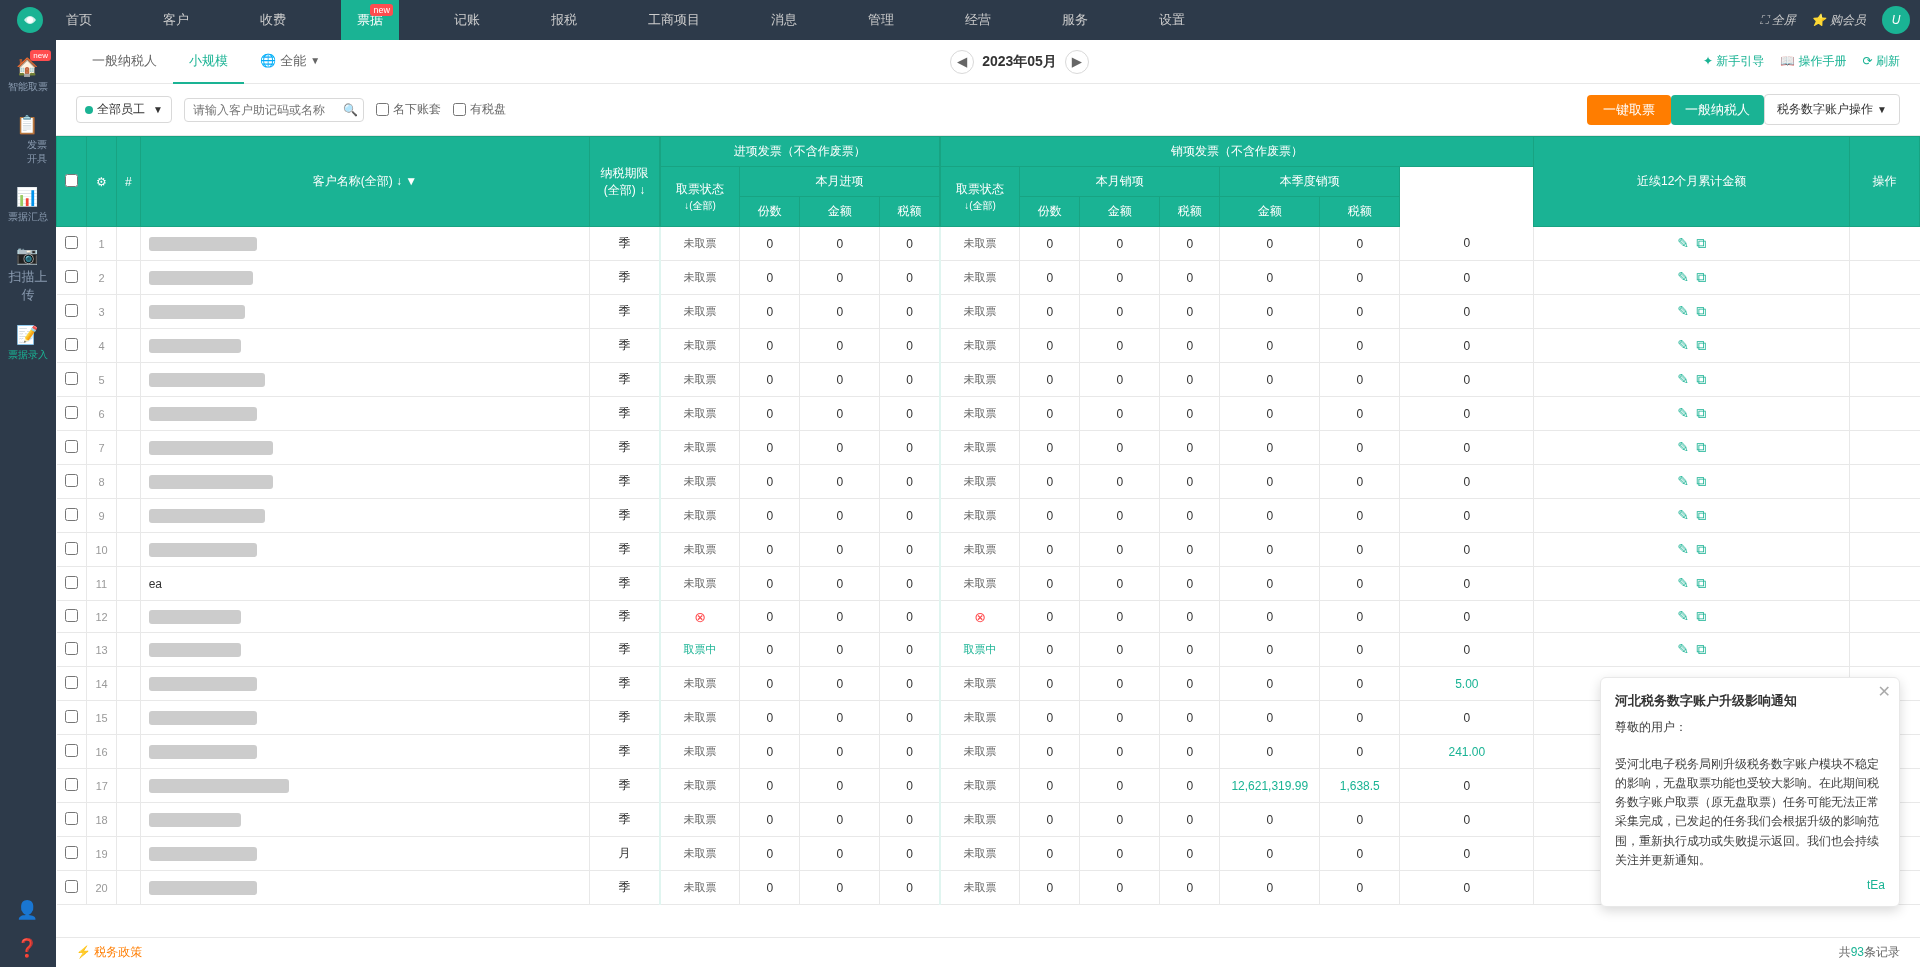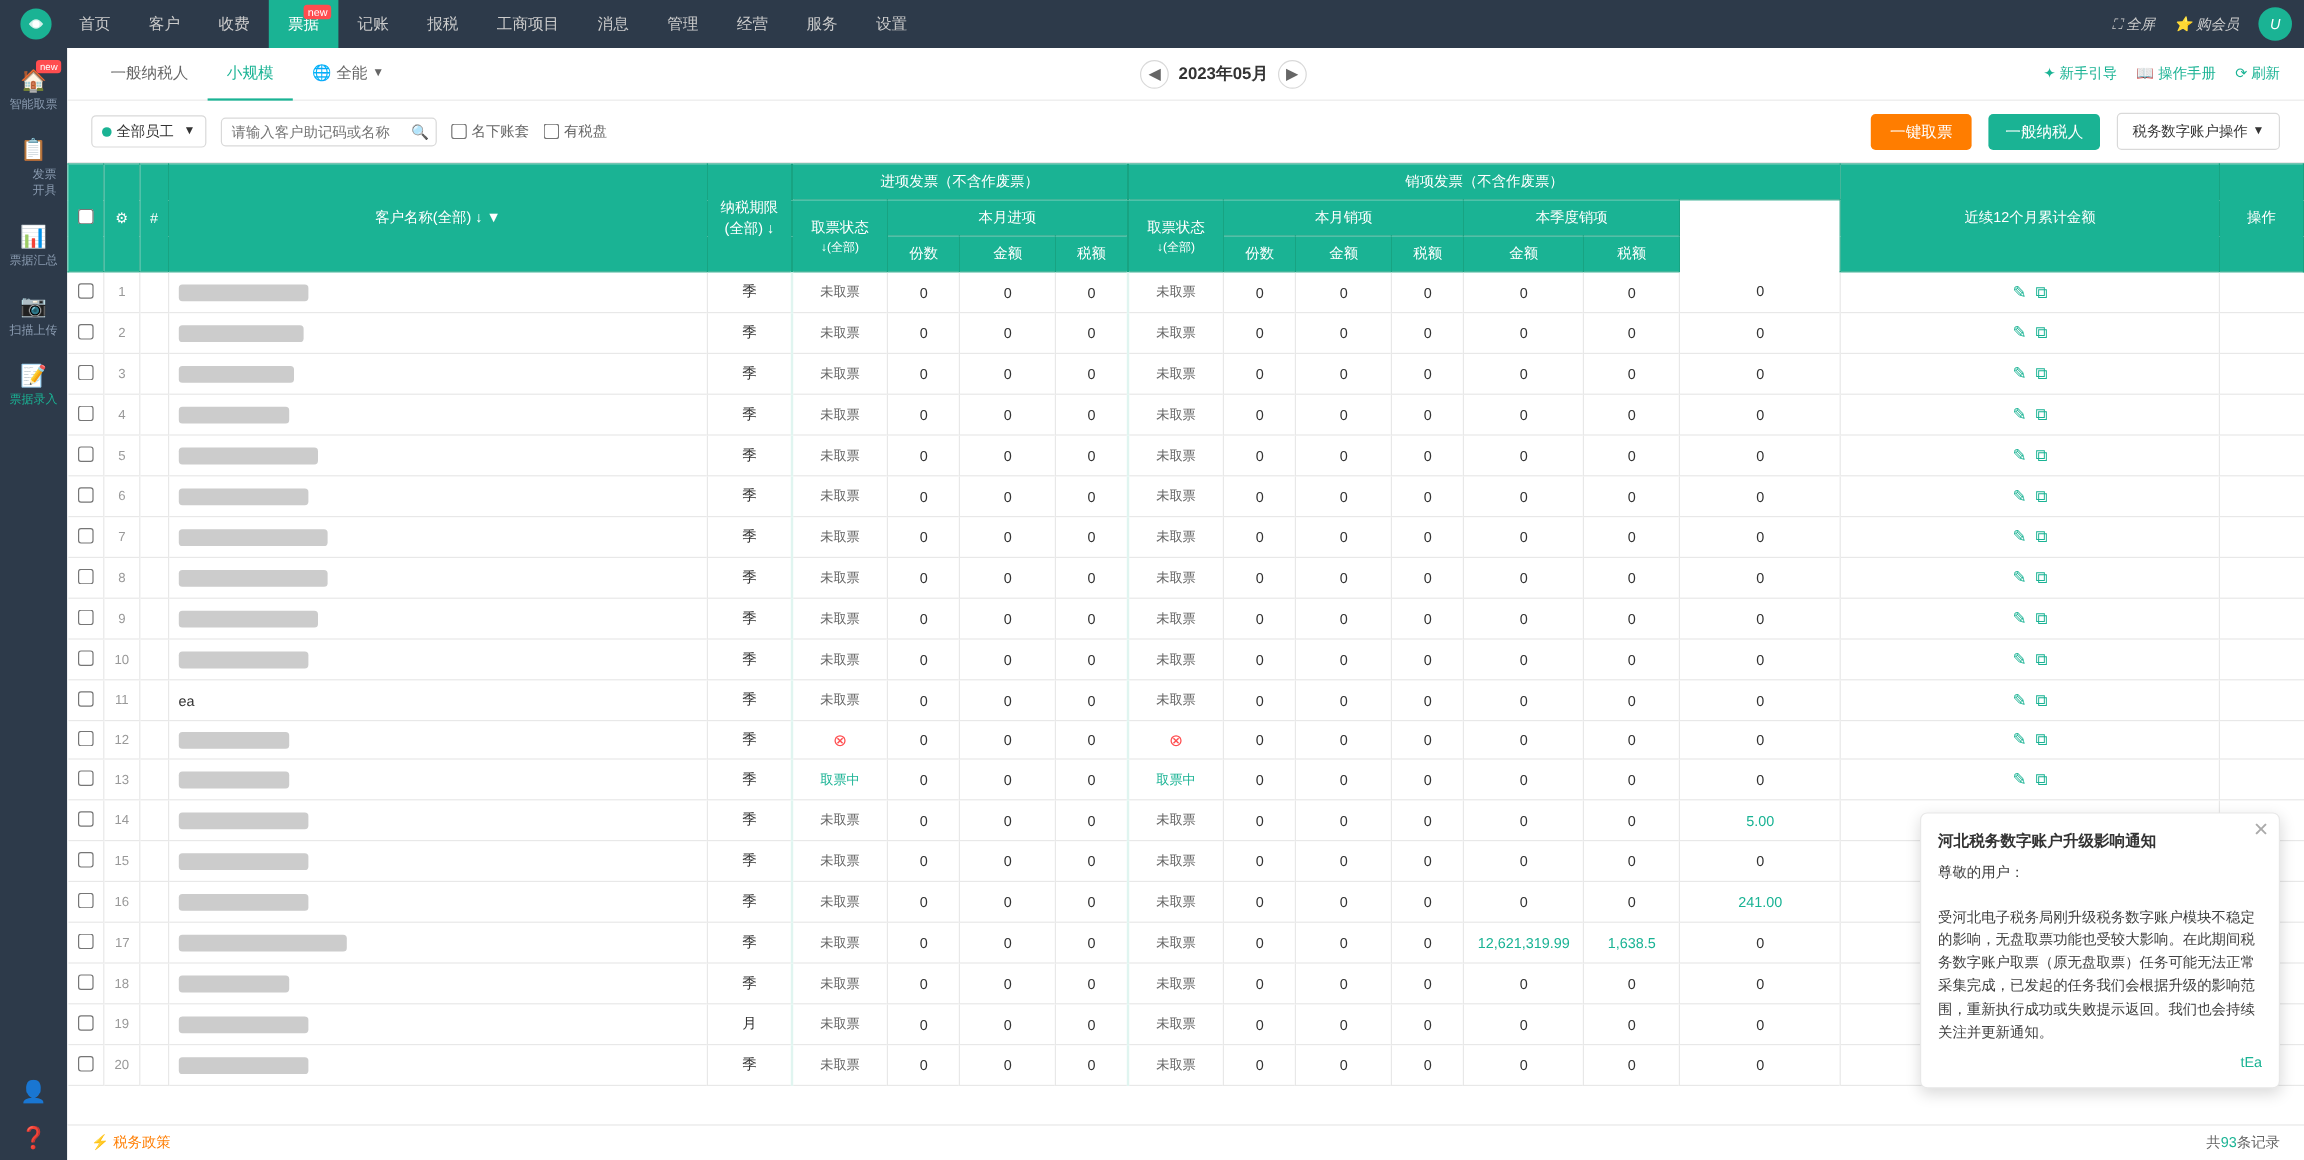--- a/index.html
+++ b/index.html
@@ -2,21 +2,21 @@
 <html><head>
   <meta charset="utf-8">
   <style>
     * { box-sizing: border-box; margin: 0; padding: 0; }
     body { font-family: 'Microsoft YaHei', Arial, sans-serif; font-size: 12px; background: #f0f2f5; color: #333; width: 1920px; min-height: 967px; overflow-x: hidden; }
 
     
     .top-nav { background: #2d3a4a; height: 40px; display: flex; align-items: center; padding: 0 10px; color: #ccc; }
     .top-nav .logo { width: 40px; height: 40px; display: flex; align-items: center; justify-content: center; }
     .top-nav .logo svg { width: 28px; height: 28px; }
-    .nav-items { display: flex; align-items: flex-end; flex: 1; }
+    .nav-items { display: flex; align-items: flex-end; flex: 1; gap: 39px; }
     .nav-item { padding: 0 16px; height: 40px; display: flex; align-items: center; color: #ccc; cursor: pointer; font-size: 13px; position: relative; }
     .nav-item.active { background: #1ab394; color: #fff; }
     .nav-item .badge-new { position: absolute; top: 4px; right: 6px; background: #ff4d4f; color: #fff; font-size: 9px; padding: 1px 3px; border-radius: 3px; }
     .top-nav-right { display: flex; align-items: center; gap: 16px; color: #ccc; font-size: 12px; font-style: italic; }
     .top-nav-right span { cursor: pointer; display: flex; align-items: center; gap: 3px; }
     .avatar { width: 28px; height: 28px; border-radius: 50%; background: #1ab394; display: flex; align-items: center; justify-content: center; color: #fff; cursor: pointer; }
 
     
     .layout { display: flex; height: calc(967px - 40px); }
     .sidebar { width: 56px; background: #2d3a4a; display: flex; flex-direction: column; align-items: center; padding-top: 8px; gap: 4px; }
@@ -38,21 +38,21 @@
     .period-btn { width: 24px; height: 24px; border-radius: 50%; border: 1px solid #d9d9d9; background: #fff; cursor: pointer; display: flex; align-items: center; justify-content: center; color: #666; }
 
     
     .filter-bar { background: #fff; padding: 10px 20px; display: flex; align-items: center; gap: 12px; border-bottom: 1px solid #e8e8e8; }
     .filter-select { border: 1px solid #d9d9d9; border-radius: 4px; padding: 4px 8px; font-size: 12px; display: flex; align-items: center; gap: 4px; cursor: pointer; background: #fff; color: #333; }
     .filter-select .dot { width: 8px; height: 8px; border-radius: 50%; background: #1ab394; }
     .search-input-wrap { position: relative; }
     .search-input { border: 1px solid #d9d9d9; border-radius: 4px; padding: 4px 28px 4px 8px; font-size: 12px; width: 180px; outline: none; }
     .search-btn { position: absolute; right: 6px; top: 50%; transform: translateY(-50%); cursor: pointer; color: #999; }
     .checkbox-label { display: flex; align-items: center; gap: 4px; cursor: pointer; font-size: 12px; color: #666; }
-    .filter-bar-right { margin-left: auto; display: flex; align-items: center; gap: 14px; }
+    .filter-bar-right { margin-left: auto; display: flex; align-items: center; gap: 0; }
     .btn-primary { background: #ff7d00; color: #fff; border: none; border-radius: 4px; padding: 6px 16px; cursor: pointer; font-size: 13px; }
     .btn-teal { background: #1ab394; color: #fff; border: none; border-radius: 4px; padding: 6px 14px; cursor: pointer; font-size: 13px; }
     .btn-outline { border: 1px solid #d9d9d9; background: #fff; color: #333; border-radius: 4px; padding: 6px 12px; cursor: pointer; font-size: 12px; display: flex; align-items: center; gap: 4px; }
 
     
     .table-wrap { flex: 1; overflow: auto; background: #fff; margin: 0; }
     table { width: 100%; border-collapse: collapse; font-size: 12px; }
     thead tr th { background: #1ab394; color: #fff; padding: 6px 8px; text-align: center; border: 1px solid #18a382; font-weight: normal; position: sticky; top: 0; z-index: 10; white-space: nowrap; }
     tbody tr { border-bottom: 1px solid #e8e8e8; }
     tbody td { padding: 7px 8px; text-align: center; border-right: 1px solid #e8e8e8; white-space: nowrap; }
@@ -124,21 +124,21 @@
     <div class="sidebar-item">
       <span class="sidebar-icon">📋</span>
       <span style="font-size:10px;text-align:center;margin-left:18px;">发票开具</span>
     </div>
     <div class="sidebar-item">
       <span class="sidebar-icon">📊</span>
       <span style="font-size:10px;text-align:center;">票据汇总</span>
     </div>
     <div class="sidebar-item">
       <span class="sidebar-icon">📷</span>
-      <span style="font-size:10px;text-align:center;">扫描上传</span>
+      <span style="font-size:13px;text-align:center;">扫描上传</span>
     </div>
     <div class="sidebar-item active">
       <span class="sidebar-icon">📝</span>
       <span style="font-size:10px;text-align:center;">票据录入</span>
     </div>
     <div style="margin-top:auto;">
       <div class="sidebar-item">
         <span style="font-size:18px;">👤</span>
       </div>
       <div class="sidebar-item">

